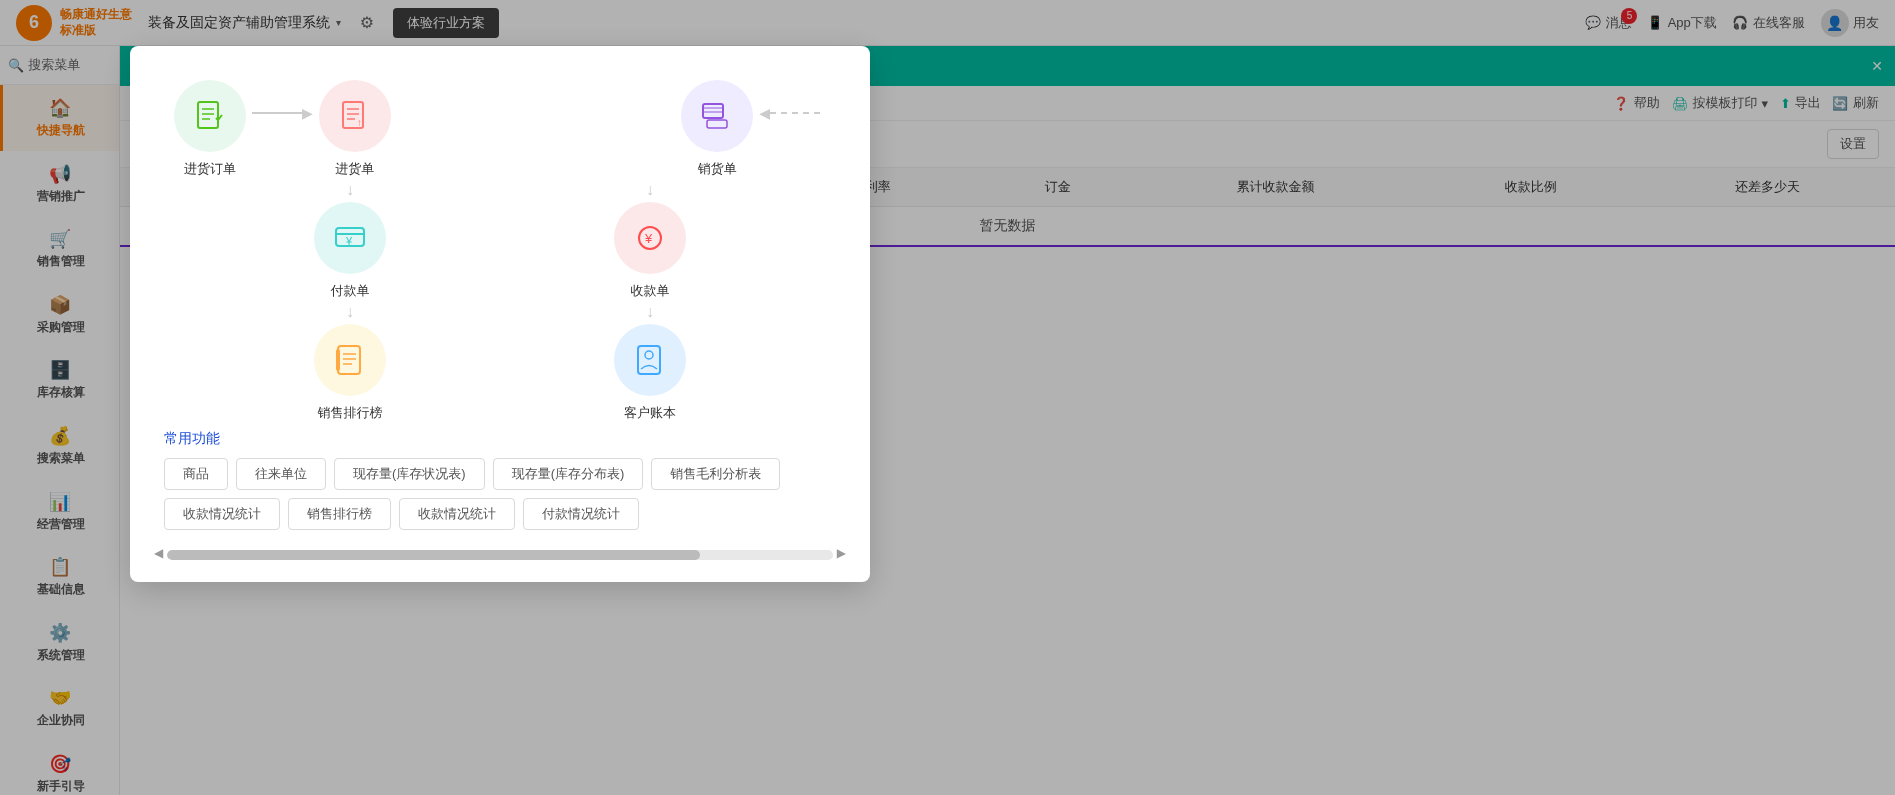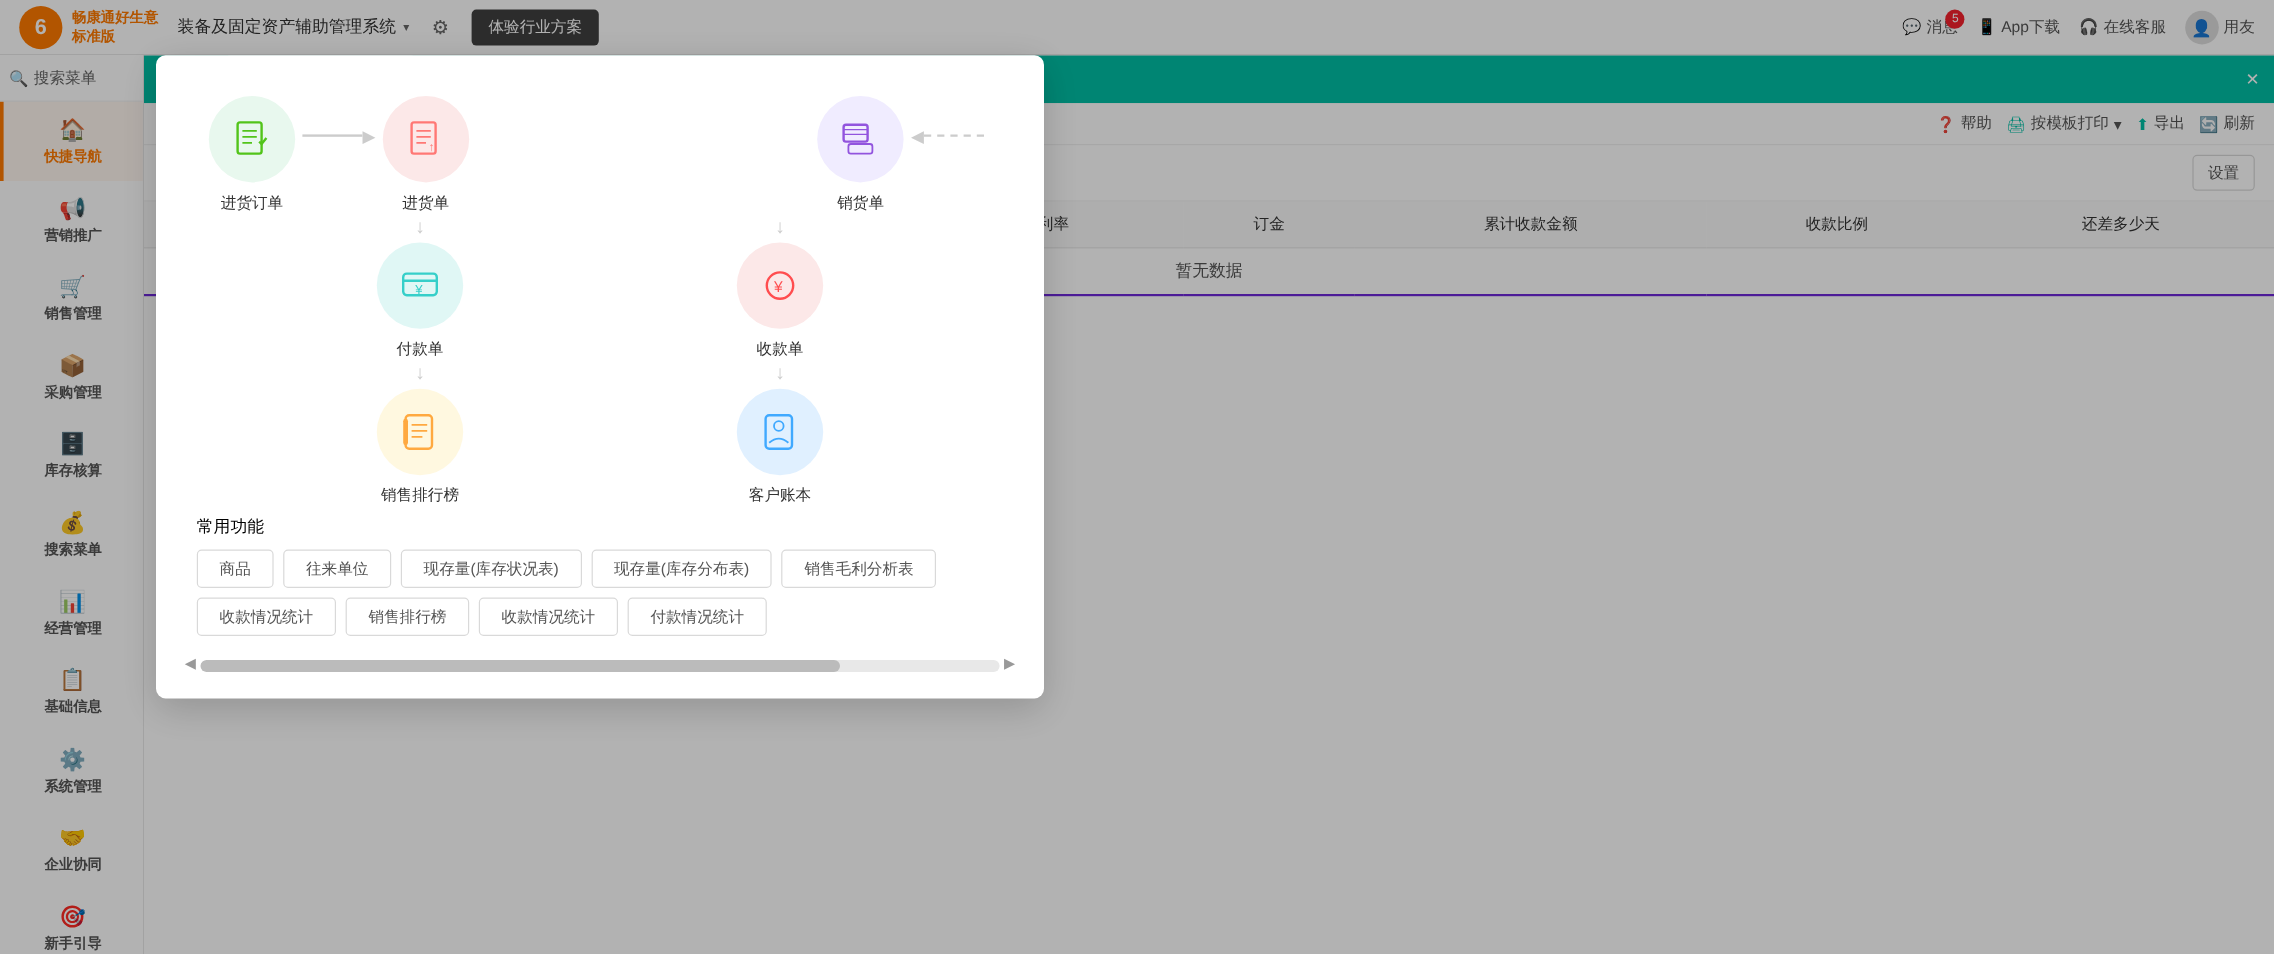--- a/index.html
+++ b/index.html
@@ -84,21 +84,21 @@
     .node-pink { background: #fce8e8; }
     .node-purple { background: #f0ecff; }
     .node-orange { background: #fff0e0; }
     .node-teal { background: #e0f7f5; }
     .node-red { background: #fce8e8; }
     .node-yellow { background: #fff8e0; }
     .node-blue { background: #e0f0ff; }
 
     
     .common-functions { padding: 8px 10px 10px; }
-    .common-title { font-size: 14px; color: #000000; margin-bottom: 10px; font-weight: 500; }
+    .common-title { font-size: 14px; color: #1d4ed8; margin-bottom: 10px; font-weight: 500; }
     .func-buttons { display: flex; flex-wrap: wrap; gap: 8px; }
     .func-btn { border: 1px solid #d9d9d9; background: #fff; padding: 6px 18px; border-radius: 4px; cursor: pointer; font-size: 13px; color: #555; }
 
     
     .modal-scrollbar { height: 10px; background: #e8e8e8; border-radius: 5px; margin: 8px 0 4px; position: relative; overflow: hidden; }
     .modal-scrollbar-thumb { height: 10px; background: #bbb; border-radius: 5px; width: 80%; }
     .modal-scroll-row { display: flex; align-items: center; gap: 4px; padding: 2px 0; }
     .scroll-arrow { color: #999; cursor: pointer; font-size: 12px; }
   </style>
 </head>

